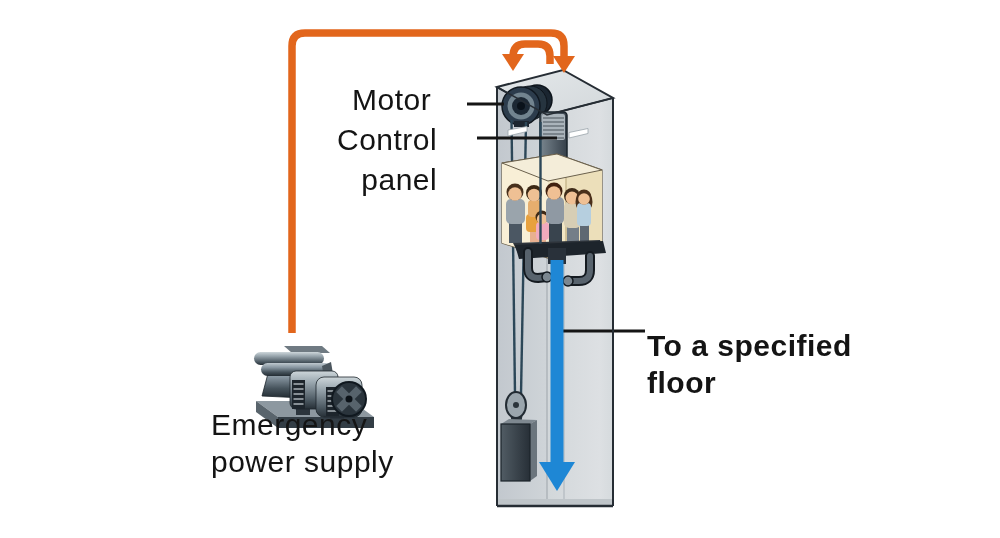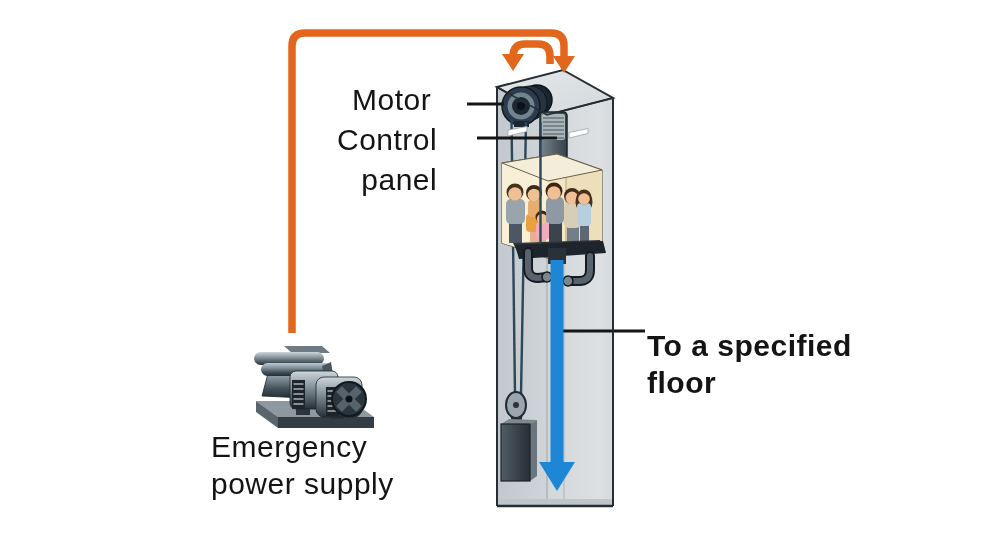--- a/index.html
+++ b/index.html
@@ -235,16 +235,16 @@
 </svg>
 
 <div class="lbl" style="left:352px;top:82px;">Motor</div>
 
 <div class="lbl lbl-control" style="left:337px;top:120px;">Control
 panel</div>
 
 <div class="lbl" style="left:647px;top:328px;font-weight:bold;">To a specified
 floor</div>
 
-<div class="lbl" style="left:211px;top:429px;">Emergency
+<div class="lbl" style="left:211px;top:407px;">Emergency
 power supply</div>
 
 </div>
 
 </body></html>

